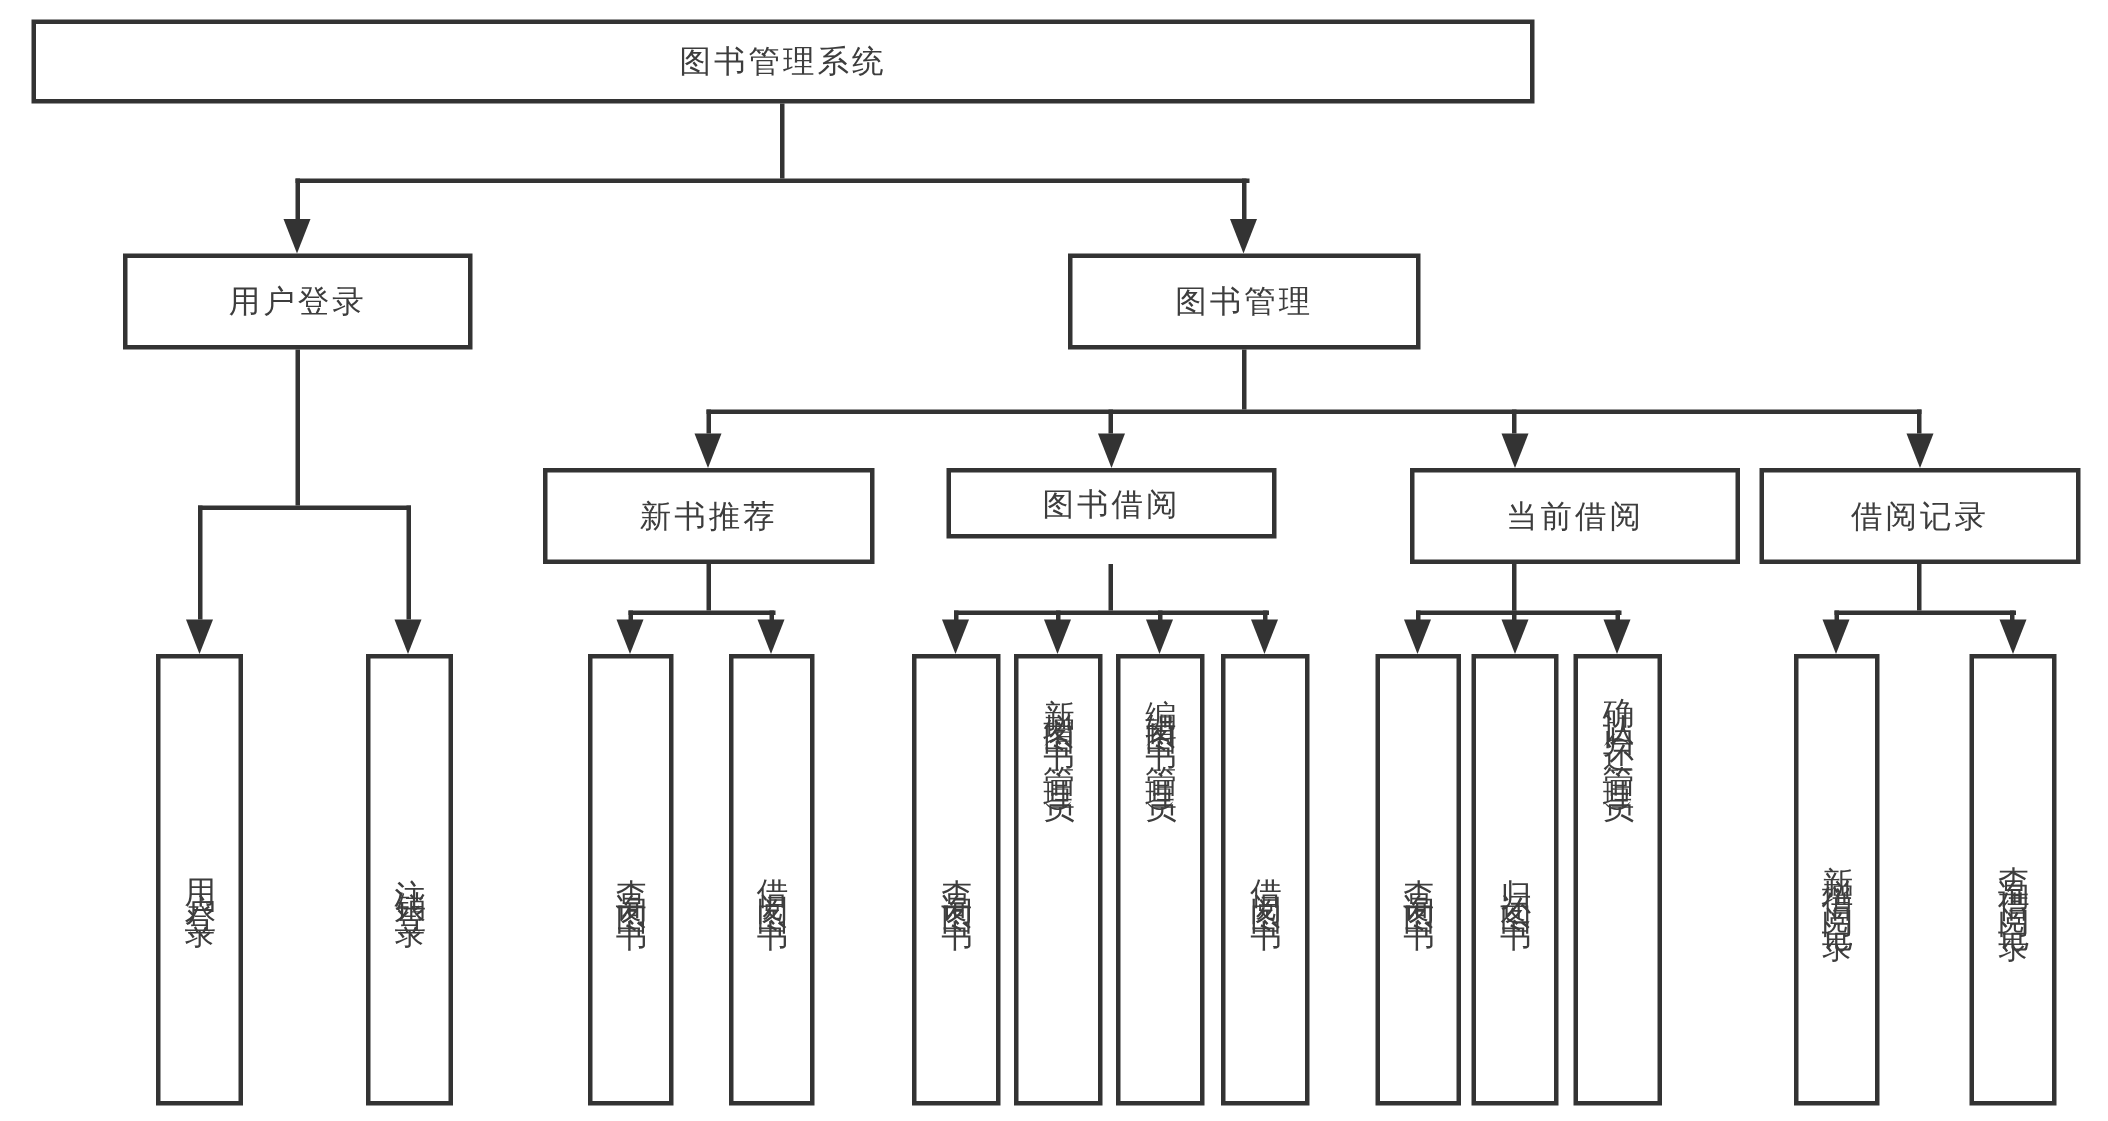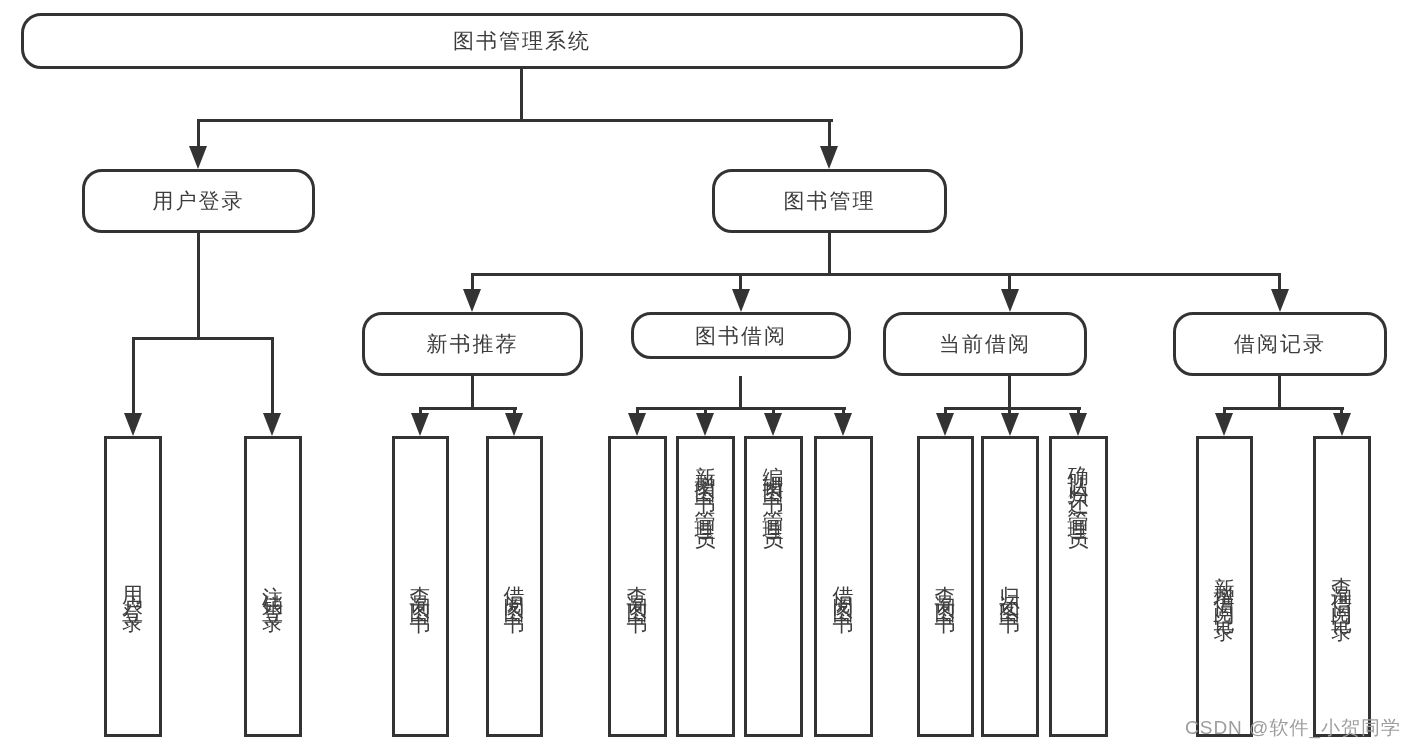--- a/index.html
+++ b/index.html
@@ -14,21 +14,21 @@
   .node {
     position: absolute;
     box-sizing: border-box;
     background: #fff;
     border: 3px solid var(--line, #333);
     color: var(--text, #3d3d3d);
     display: flex;
     align-items: center;
     justify-content: center;
   }
-  .hnode { font-size: 21px; letter-spacing: 2px; border-radius: 20px; }
+  .hnode { font-size: 21px; letter-spacing: 2px; }
   .vnode { font-size: 21px; }
   .vnode .vtext {
     writing-mode: vertical-rl;
     text-orientation: mixed;
     letter-spacing: 9px;
     line-height: 1;
     white-space: nowrap;
   }
   .vnode.top-align { align-items: flex-start; padding-top: 10px; }
   .vl { position: absolute; width: 3px; background: var(--line, #333); }
@@ -63,21 +63,21 @@
   <div class="node hnode" style="left:712px;top:169px;width:235px;height:64px">
     <span>图书管理</span>
   </div>
 
   <div class="node hnode" style="left:362px;top:312px;width:221px;height:64px">
     <span>新书推荐</span>
   </div>
   <div class="node hnode" style="left:631px;top:312px;width:220px;height:47px">
     <span>图书借阅</span>
   </div>
-  <div class="node hnode" style="left:883px;top:312px;width:204px;height:64px">
+  <div class="node hnode" style="left:940px;top:312px;width:220px;height:64px">
     <span>当前借阅</span>
   </div>
   <div class="node hnode" style="left:1173px;top:312px;width:214px;height:64px">
     <span>借阅记录</span>
   </div>
 
   <div class="node vnode" style="left:104px;top:436px;width:58px;height:301px">
     <span class="vtext">用户登录</span>
   </div>
   <div class="node vnode" style="left:244px;top:436px;width:58px;height:301px">
@@ -173,15 +173,14 @@
   <div class="vl" style="left:1077px;top:407px;height:8px"></div>
   <div class="arr" style="left:1069px;top:413px"></div>
 
   <div class="vl" style="left:1278px;top:376px;height:31px"></div>
   <div class="hl" style="left:1223px;top:407px;width:121px"></div>
   <div class="vl" style="left:1223px;top:407px;height:8px"></div>
   <div class="arr" style="left:1215px;top:413px"></div>
   <div class="vl" style="left:1340px;top:407px;height:8px"></div>
   <div class="arr" style="left:1333px;top:413px"></div>
 
-  <div class="watermark">CSDN @软件_小贺同学</div>
 
 </div>
 
 </body></html>

